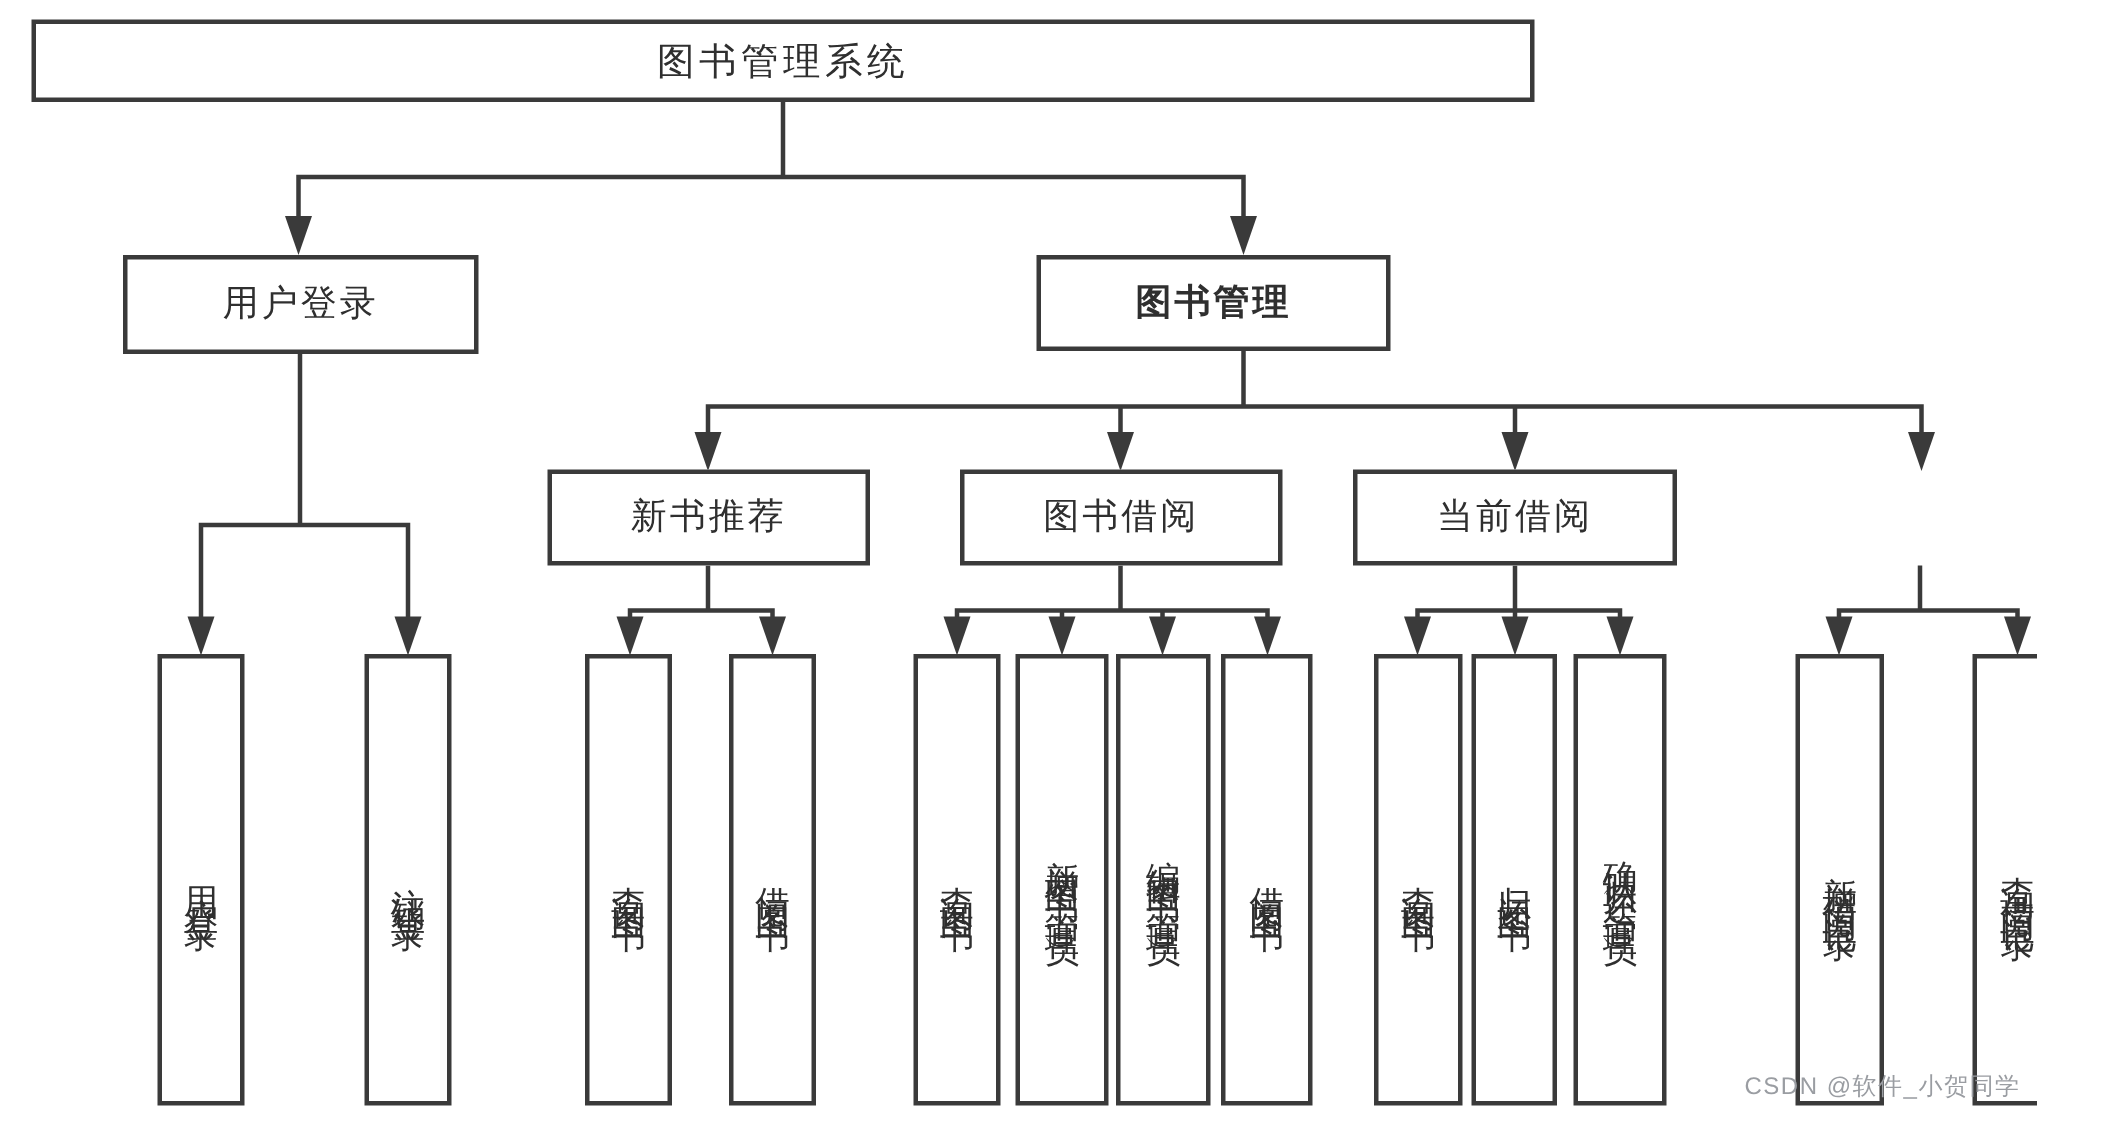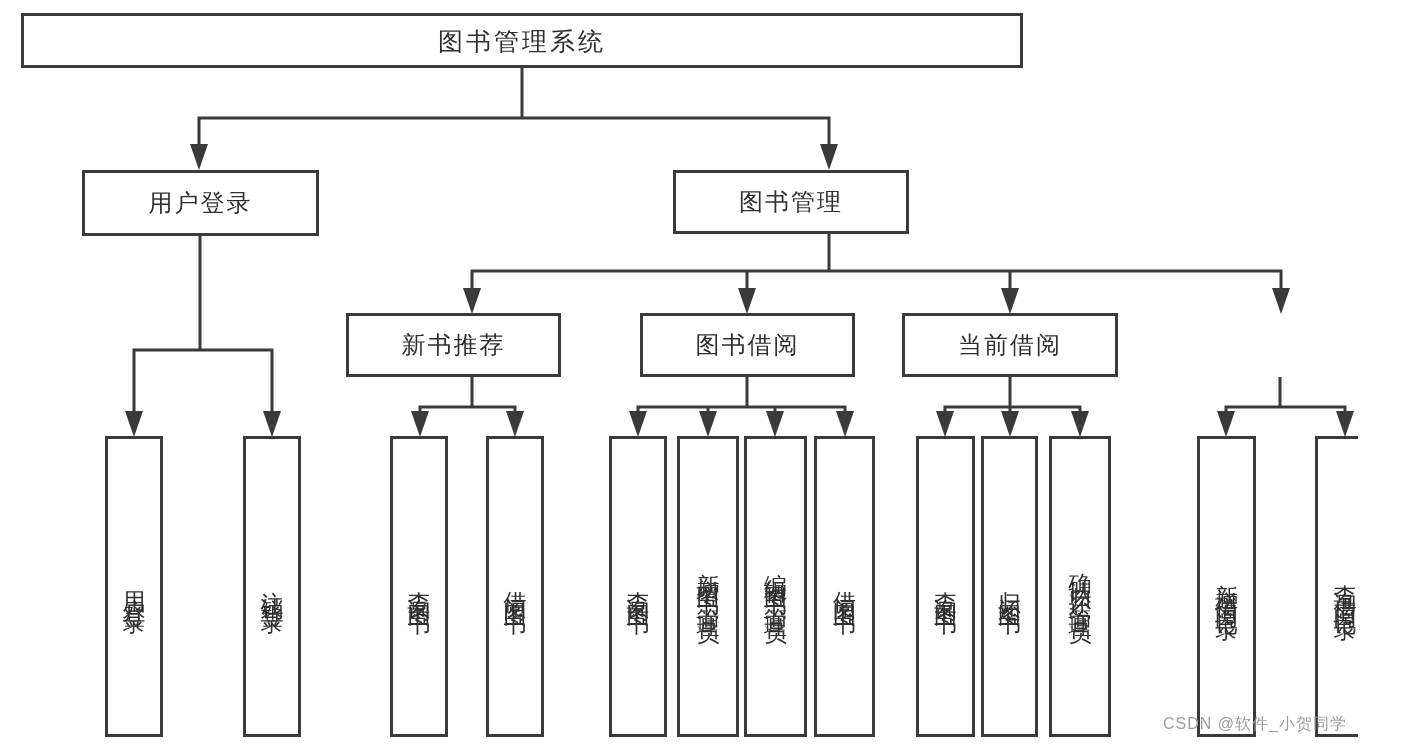--- a/index.html
+++ b/index.html
@@ -110,25 +110,25 @@
     <polygon points="1336,411 1354,411 1345,437" fill="currentColor"></polygon>
   </svg>
 
   <div class="node root" style="left:21px; top:13px; width:1002px; height:55px;">
     <span class="label">图书管理系统</span>
   </div>
 
   <div class="node" style="left:82px; top:170px; width:237px; height:66px;">
     <span class="label">用户登录</span>
   </div>
-  <div class="node" style="left:673px; top:170px; width:236px; height:64px;">
+  <div class="node" style="left:691px; top:170px; width:236px; height:64px;font-weight:bold;">
     <span class="label">图书管理</span>
   </div>
 
-  <div class="node" style="left:346px; top:313px; width:215px; height:64px;justify-content:center;">
+  <div class="node" style="left:365px; top:313px; width:215px; height:64px;justify-content:center;">
     <span class="label">新书推荐</span>
   </div>
   <div class="node" style="left:640px; top:313px; width:215px; height:64px;">
     <span class="label">图书借阅</span>
   </div>
   <div class="node" style="left:902px; top:313px; width:216px; height:64px;">
     <span class="label">当前借阅</span>
   </div>
 
   <div class="node leaf" style="left:105px; top:436px; width:58px; height:301px;">

